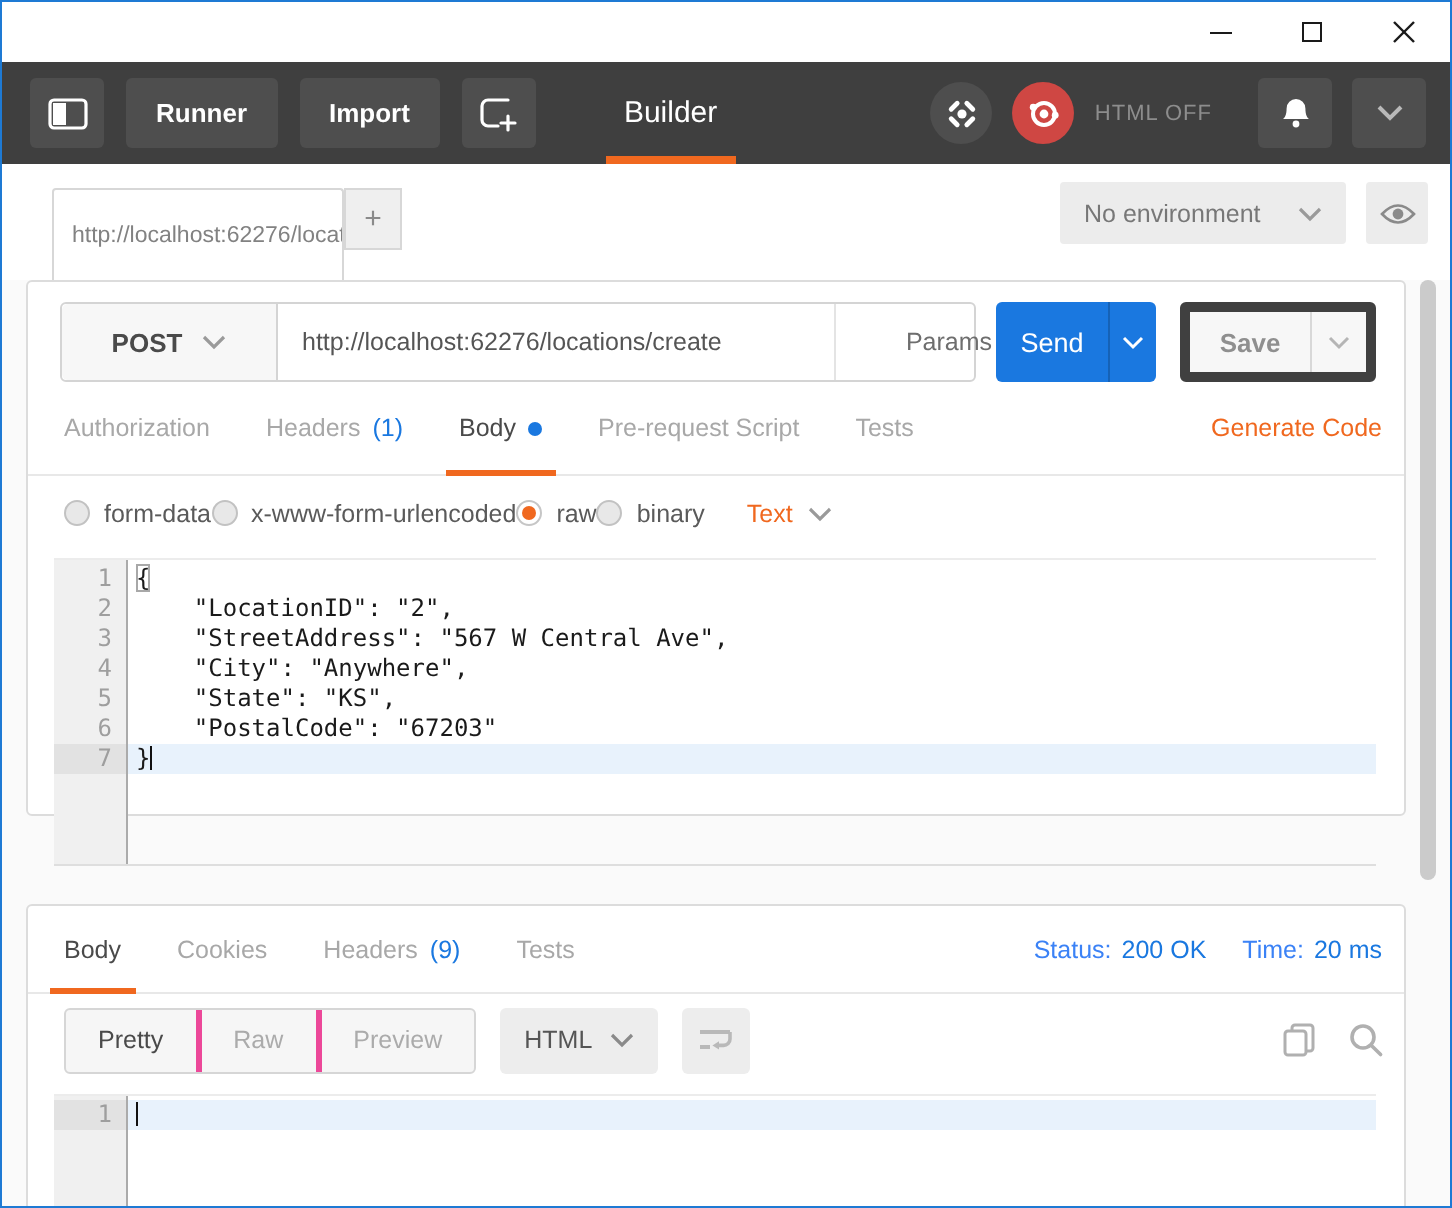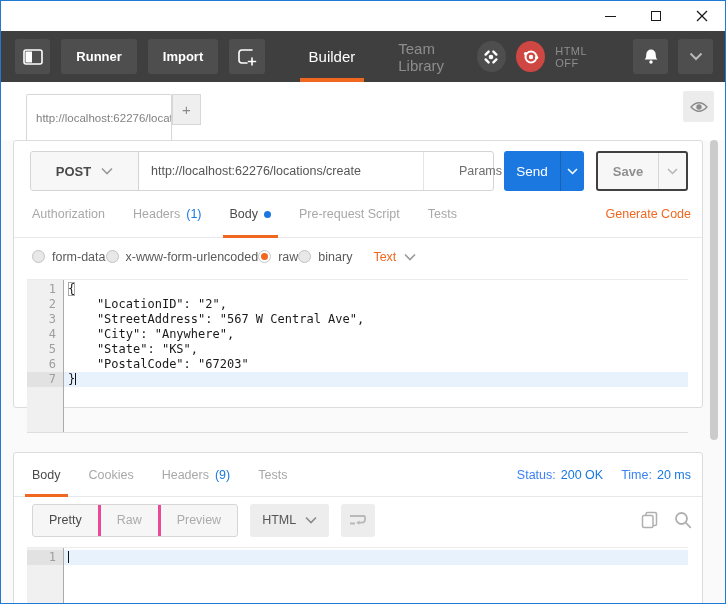--- a/index.html
+++ b/index.html
@@ -75,21 +75,21 @@
   .url-seg { flex: 1; display: flex; align-items: center; padding: 0 12px; font-size: 12.5px; color: #555;
              white-space: nowrap; overflow: hidden; }
   .params-seg { width: 70px; border-left: 1px solid #e4e4e4; display: flex; align-items: center;
                 justify-content: center; font-size: 12.5px; color: #6e6e6e; padding-left: 44px; }
   .send-btn { margin-left: 10px; height: 40px; display: flex; background: var(--accent-blue);
               border-radius: 3px; color: #fff; }
   .send-main { width: 56px; display: flex; align-items: center; justify-content: center;
                font-size: 13.5px; font-weight: 400; }
   .send-chev { width: 24px; border-left: 1px solid rgba(0,0,0,.18); display: flex; align-items: center; justify-content: center; }
   .save-btn { margin-left: 12px; height: 40px; display: flex; background: #f7f7f7;
-              border: 2px solid #404040; border-radius: 3px; color: #8f8f8f; }
+              border: 5px solid #404040; border-radius: 3px; color: #8f8f8f; }
   .save-main { width: 60px; display: flex; align-items: center; justify-content: center;
                font-size: 13px; font-weight: 600; }
   .save-chev { width: 28px; border-left: 1px solid #d8d8d8; display: flex; align-items: center; justify-content: center; }
 
   
   .tabs-row { display: flex; align-items: center; padding: 0 11px 0 18px; border-bottom: 1px solid #e8e8e8;
               position: relative; }
   .req-tabs { height: 47px; }
   .resp-tabs { height: 44px; }
   .tab { position: relative; height: 100%; display: flex; align-items: center; gap: 6px;
@@ -180,23 +180,20 @@
         <line x1="11.5" y1="13.5" x2="18.5" y2="13.5" stroke="#fff" stroke-width="1.6" stroke-linecap="round"></line>
         <line x1="15" y1="10" x2="15" y2="17" stroke="#fff" stroke-width="1.6" stroke-linecap="round"></line>
       </svg>
     </div>
 
     <div class="nav-tabs">
       <div class="nav-tab active">
         <span>Builder</span>
         <div class="nav-underline"></div>
       </div>
-      <div class="nav-tab inactive">
-        <span>Team Library</span>
-      </div>
     </div>
 
     <div class="tright">
       <div class="circle-btn">
         <svg width="16" height="16" viewBox="0 0 16 16">
           <circle cx="8" cy="8" r="2.3" fill="#fff"></circle>
           <line x1="2.6" y1="5.6" x2="5.6" y2="2.6" stroke="#fff" stroke-width="2.4" stroke-linecap="round"></line>
           <line x1="10.4" y1="2.6" x2="13.4" y2="5.6" stroke="#fff" stroke-width="2.4" stroke-linecap="round"></line>
           <line x1="2.6" y1="10.4" x2="5.6" y2="13.4" stroke="#fff" stroke-width="2.4" stroke-linecap="round"></line>
           <line x1="10.4" y1="13.4" x2="13.4" y2="10.4" stroke="#fff" stroke-width="2.4" stroke-linecap="round"></line>
@@ -224,20 +221,26 @@
       </div>
     </div>
   </div>
 
   <div class="tab-strip">
     <div class="request-tab">
       <span>http://localhost:62276/locat</span>
     </div>
     <div class="new-tab-btn">
       <span>+</span>
+    </div>
+    <div class="env-select">
+      <span>No environment</span>
+      <svg class="chev" width="12" height="8" viewBox="0 0 12 8">
+        <polyline points="1,1.5 6,6.5 11,1.5" fill="none" stroke="#9a9a9a" stroke-width="1.6"></polyline>
+      </svg>
     </div>
     <div class="eye-btn">
       <svg width="18" height="12" viewBox="0 0 18 12">
         <path d="M1 6 Q9 -2.5 17 6 Q9 14.5 1 6 z" fill="none" stroke="#8a8a8a" stroke-width="1.3"></path>
         <circle cx="9" cy="6" r="2.7" fill="#8a8a8a"></circle>
       </svg>
     </div>
   </div>
 
   <div class="content">

